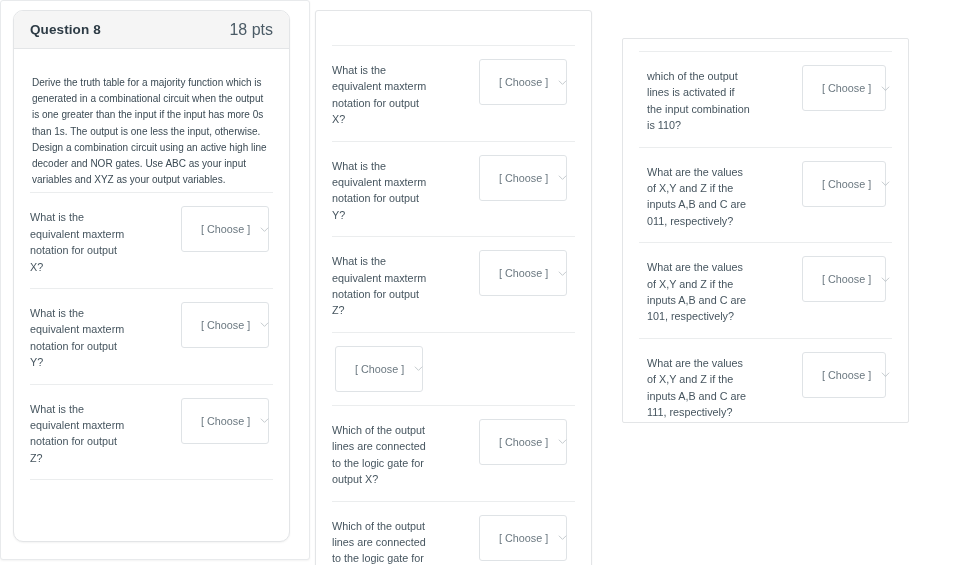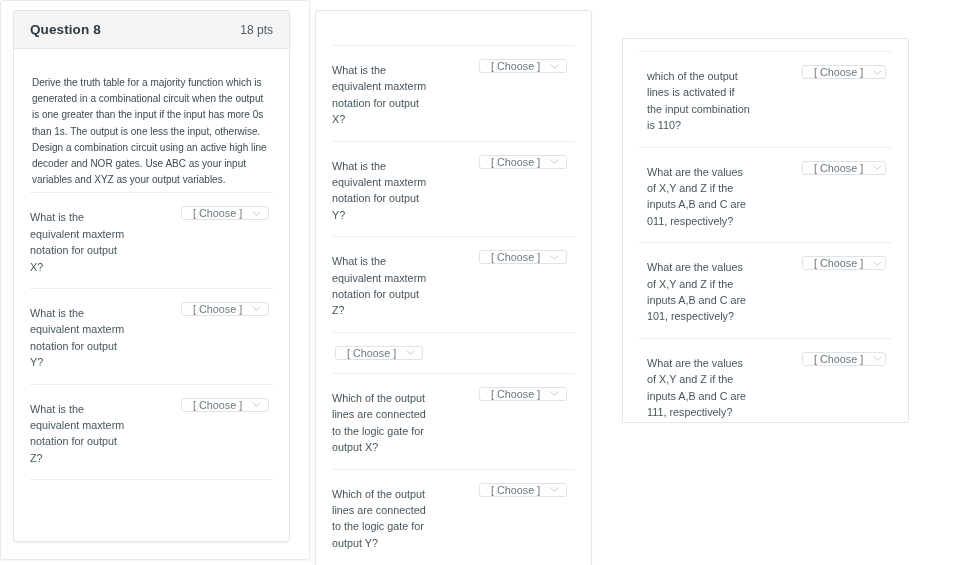--- a/index.html
+++ b/index.html
@@ -30,41 +30,41 @@
     box-sizing: border-box;
     overflow: hidden;
   }
 
   
   #panel-one {
     left: 13px;
     top: 10px;
     width: 277px;
     height: 532px;
-    border-radius: 3px;
+    border-radius: 10px;
     box-shadow: 0 1px 2px rgba(0,0,0,0.05);
   }
   .q-header {
     height: 38px;
     background: #f5f5f5;
     border-bottom: 1px solid #e3e5e7;
     display: flex;
     align-items: center;
     justify-content: space-between;
     padding: 0 16px;
     box-sizing: border-box;
   }
   .q-title {
     font-size: 13.5px;
     font-weight: bold;
     color: #2d3b45;
     letter-spacing: 0.1px;
   }
   .q-points {
-    font-size: 12px;
+    font-size: 16px;
     color: #4b5b66;
   }
   .q-body {
     padding: 26px 18px 4px 18px;
     font-size: 10px;
     line-height: 1.62;
     color: #3b4a54;
   }
 
   
@@ -90,25 +90,25 @@
     flex: 0 0 auto;
     padding-top: 3px;
     white-space: normal;
     overflow: visible;
   }
   .select-box {
     flex: 0 0 auto;
     background: #ffffff;
     border: 1px solid #dfe3e6;
     border-radius: 3px;
-    height: 14px;
+    height: 46px;
     display: flex;
     align-items: center;
     justify-content: space-between;
-    padding: 0 9px 0 11px;
+    padding: 0 9px 0 19px;
     box-sizing: border-box;
     position: relative;
     z-index: 2;
   }
   .select-text {
     font-size: 10.8px;
     color: #6b7880;
     white-space: nowrap;
   }
   .chev {

